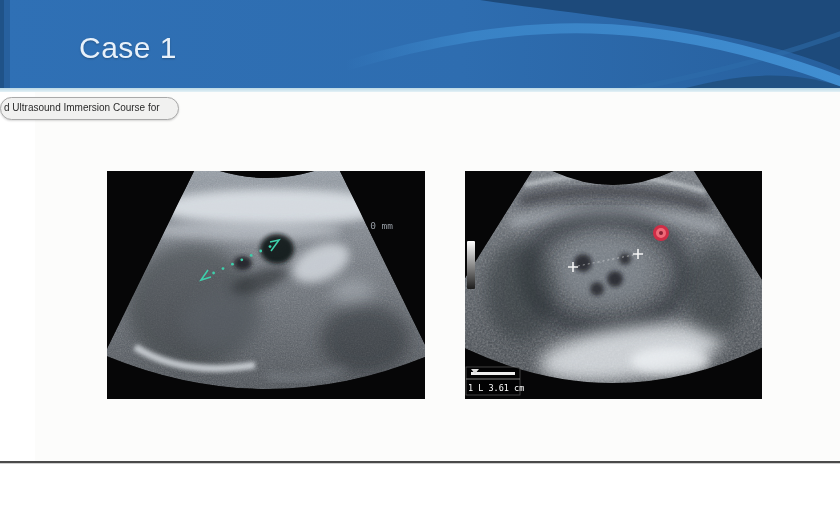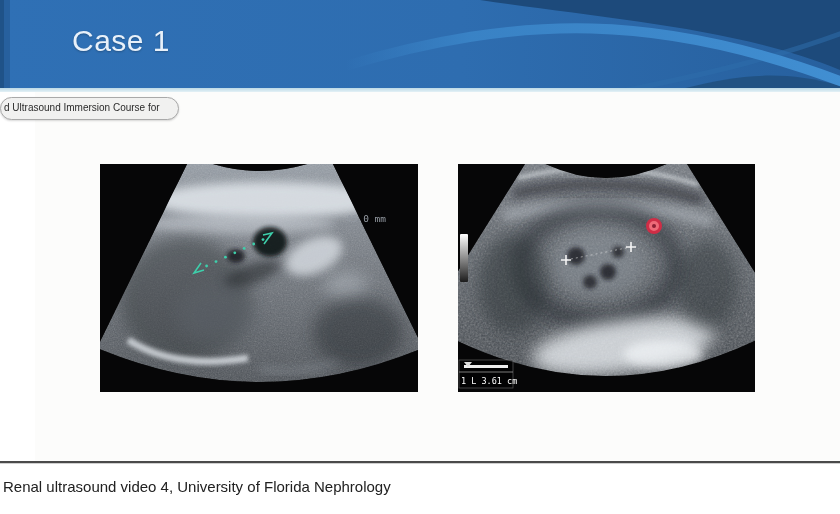--- a/index.html
+++ b/index.html
@@ -8,21 +8,21 @@
     background:#ffffff;font-family:"Liberation Sans",sans-serif;
   }
   
   .banner{
     position:absolute;left:0;top:0;width:840px;height:88px;
     background:linear-gradient(to right,#2f70b5 0%,#2e6db0 55%,#27609e 100%);
     overflow:hidden;
   }
   .banner-svg{position:absolute;left:0;top:0;}
   .banner-title{
-    position:absolute;left:68px;top:20px;margin:4px;
+    position:absolute;left:68px;top:20px;margin:11px;
     font-size:30px;font-weight:400;color:#e8f1fa;letter-spacing:.5px;
     text-shadow:0 1px 2px rgba(0,0,0,.25);
   }
   .banner-underline{
     position:absolute;left:0;top:88px;width:840px;height:4px;
     background:linear-gradient(to bottom,#bcd9e6,#e4f1f6);
   }
   
   .slide-area{
     position:absolute;left:35px;top:92px;width:805px;height:369px;
@@ -31,21 +31,21 @@
   
   .file-tooltip{
     position:absolute;left:0;top:97px;width:179px;box-sizing:border-box;
     background:#f1f1f0;border:1px solid #a9a9a9;border-radius:13px;
     padding:3px 6px 4px 3px;
     font-size:10px;line-height:14px;color:#2b2b2b;
     box-shadow:0 1px 2px rgba(0,0,0,.15);
     white-space:nowrap;overflow:hidden;
   }
   
-  .us-fig{position:absolute;margin:8px;padding:0;line-height:0;}
+  .us-fig{position:absolute;margin:15px;padding:0;line-height:0;}
   .us-left{left:92px;top:156px;width:318px;height:228px;}
   .us-right{left:450px;top:156px;width:322px;height:228px;}
   
   .divider{
     position:absolute;left:0;top:461px;width:840px;height:2px;
     background:#4a4a4a;box-shadow:0 1px 0 #cfcfcf;
   }
   .caption{
     position:absolute;left:3px;top:478px;
     font-size:15px;color:#212121;
@@ -201,15 +201,14 @@
         <rect x="0" y="0" width="54" height="28" fill="#000000" opacity="0.5" stroke="#9a9a9a" stroke-width="0.8"></rect>
         <line x1="0" y1="12" x2="54" y2="12" stroke="#9a9a9a" stroke-width="0.8"></line>
         <rect x="5" y="5" width="44" height="3" fill="#eeeeee"></rect>
         <polygon points="5,2 13,2 9,7" fill="#dddddd"></polygon>
         <text x="2" y="23.5" font-family="DejaVu Sans Mono, monospace" font-size="8.5" fill="#ffffff">1 L 3.61 cm</text>
       </g>
     </svg>
   </figure>
 
   <div class="divider"></div>
-  <div class="caption">Renal ultrasound video 4, University of Florida Nephrology</div>
 
 </div>
 
 </body></html>

